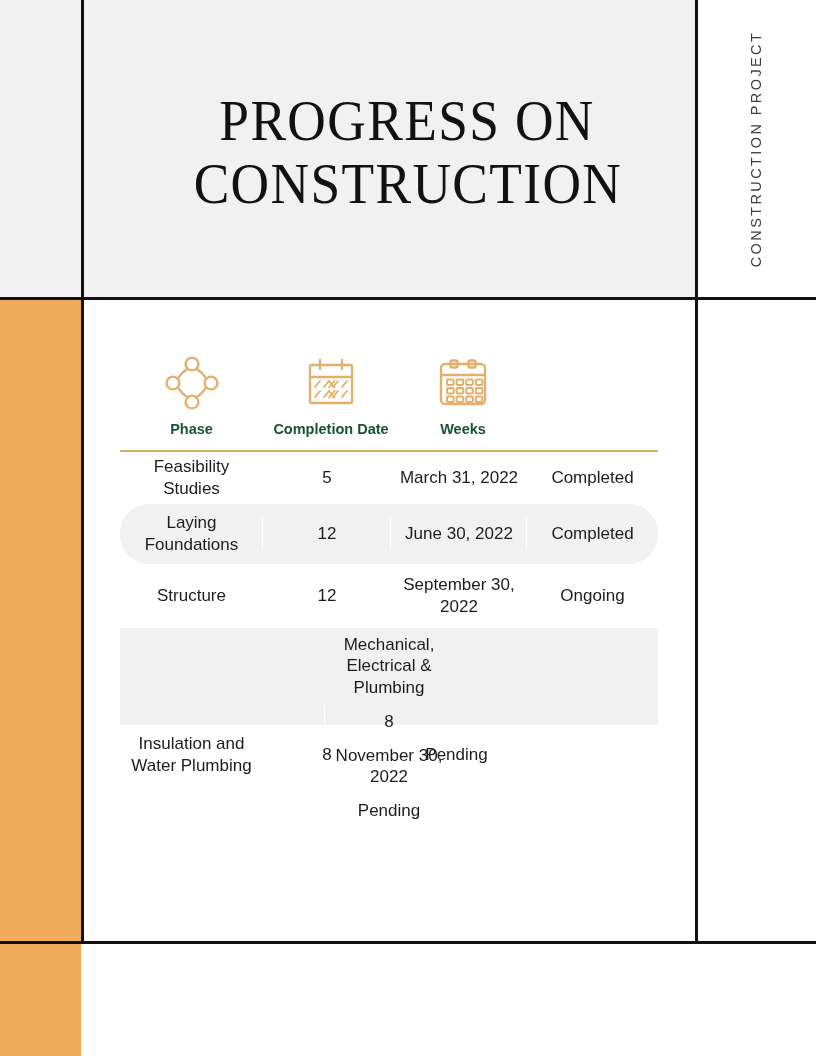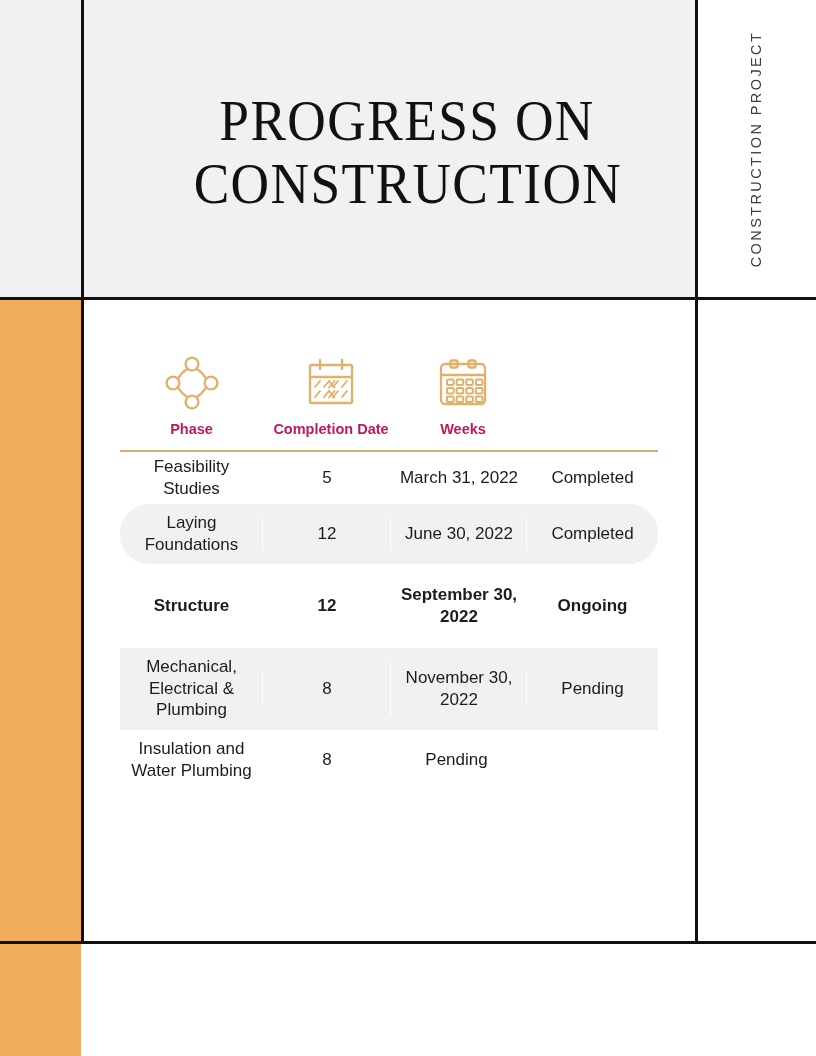--- a/index.html
+++ b/index.html
@@ -58,21 +58,21 @@
   .table{
     position:absolute;left:120px;top:350px;width:538px;
   }
   .thead{display:flex;}
   .th{
     display:flex;flex-direction:column;align-items:center;justify-content:flex-start;
     box-sizing:border-box;padding-top:4px;
   }
   .th-icon{height:58px;display:flex;align-items:center;justify-content:center;}
   .th-label{
-    margin-top:9px;font-size:14.5px;font-weight:bold;color:#be185d;
+    margin-top:9px;font-size:14.5px;font-weight:bold;color:#14532d;
     text-align:center;line-height:1.18;
   }
   .gold-rule{
     height:1.4px;background:#d9ad62;margin-top:12px;width:538px;
   }
 
   .tbody{margin-top:0;}
   .trow{display:flex;align-items:center;}
   .trow.shaded{background:#f1f1f1;position:relative;}
   .trow.shaded .cell + .cell{box-shadow:-1px 0 0 #ffffff;}
@@ -83,22 +83,22 @@
   }
 
   
   .c1{width:143px;}
   .c2{width:128px;}
   .c3{width:136px;}
   .c4{width:131px;}
 
   .r-h0{height:52px;}
   .r-h1{height:60px;border-radius:29px;}
-  .r-h3{height:84px;font-weight:bold;}
-  .r-h4{height:82px;}
+  .r-h3{height:64px;}
+  .r-h4{height:97px;flex-direction:column;}
   .r-h5{height:60px;}
 
   .icon-svg{display:block;}
 </style>
 </head>
 <body>
 
 <div class="page">
 
   <div class="header-panel"></div>

